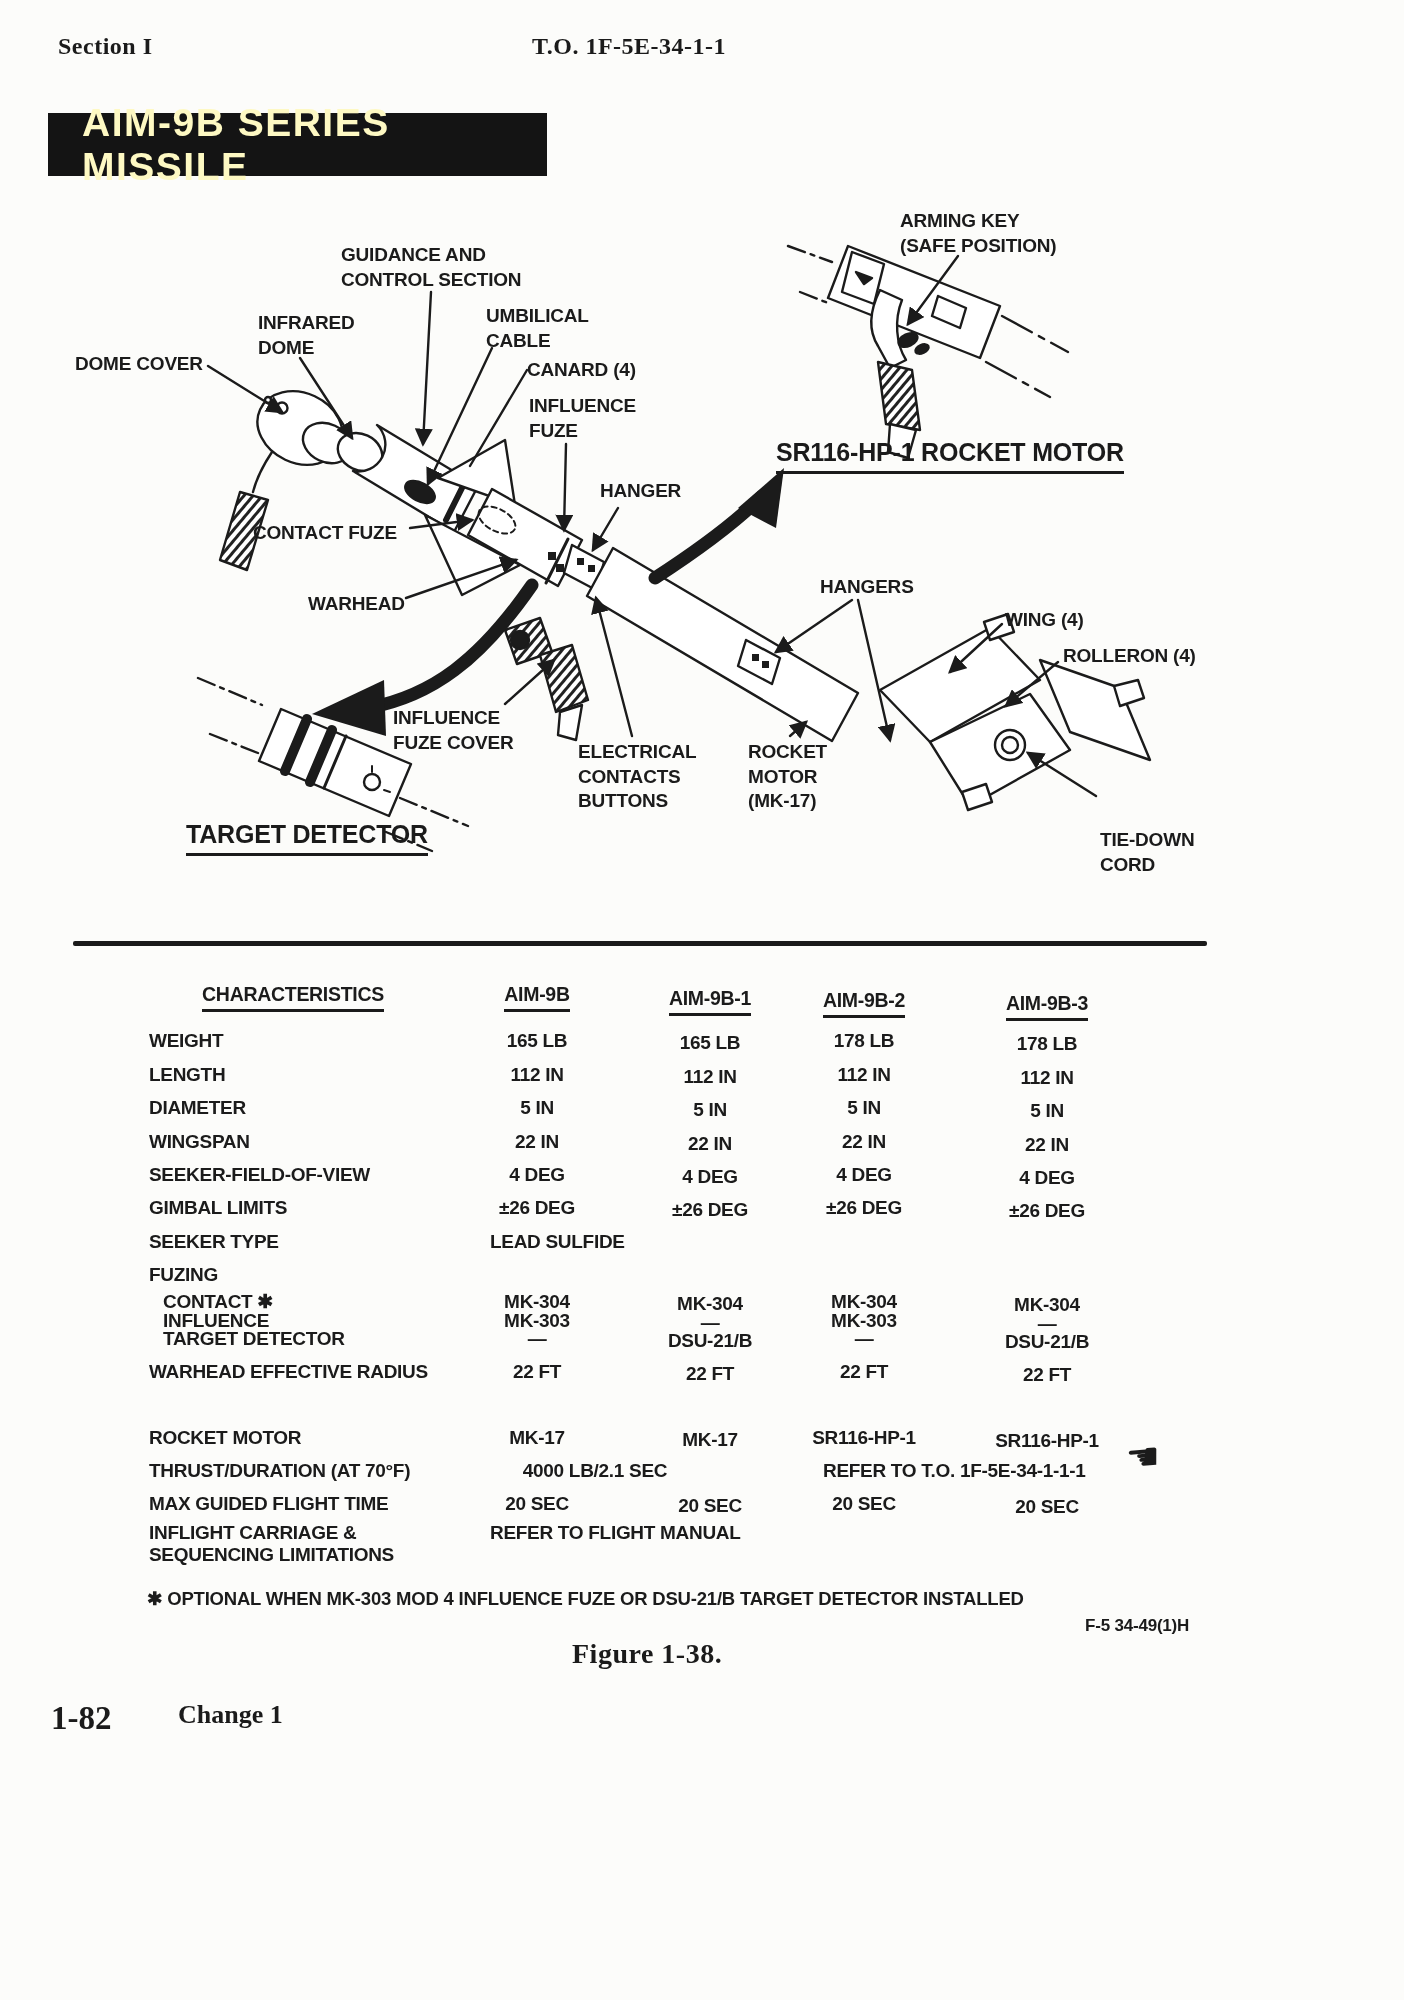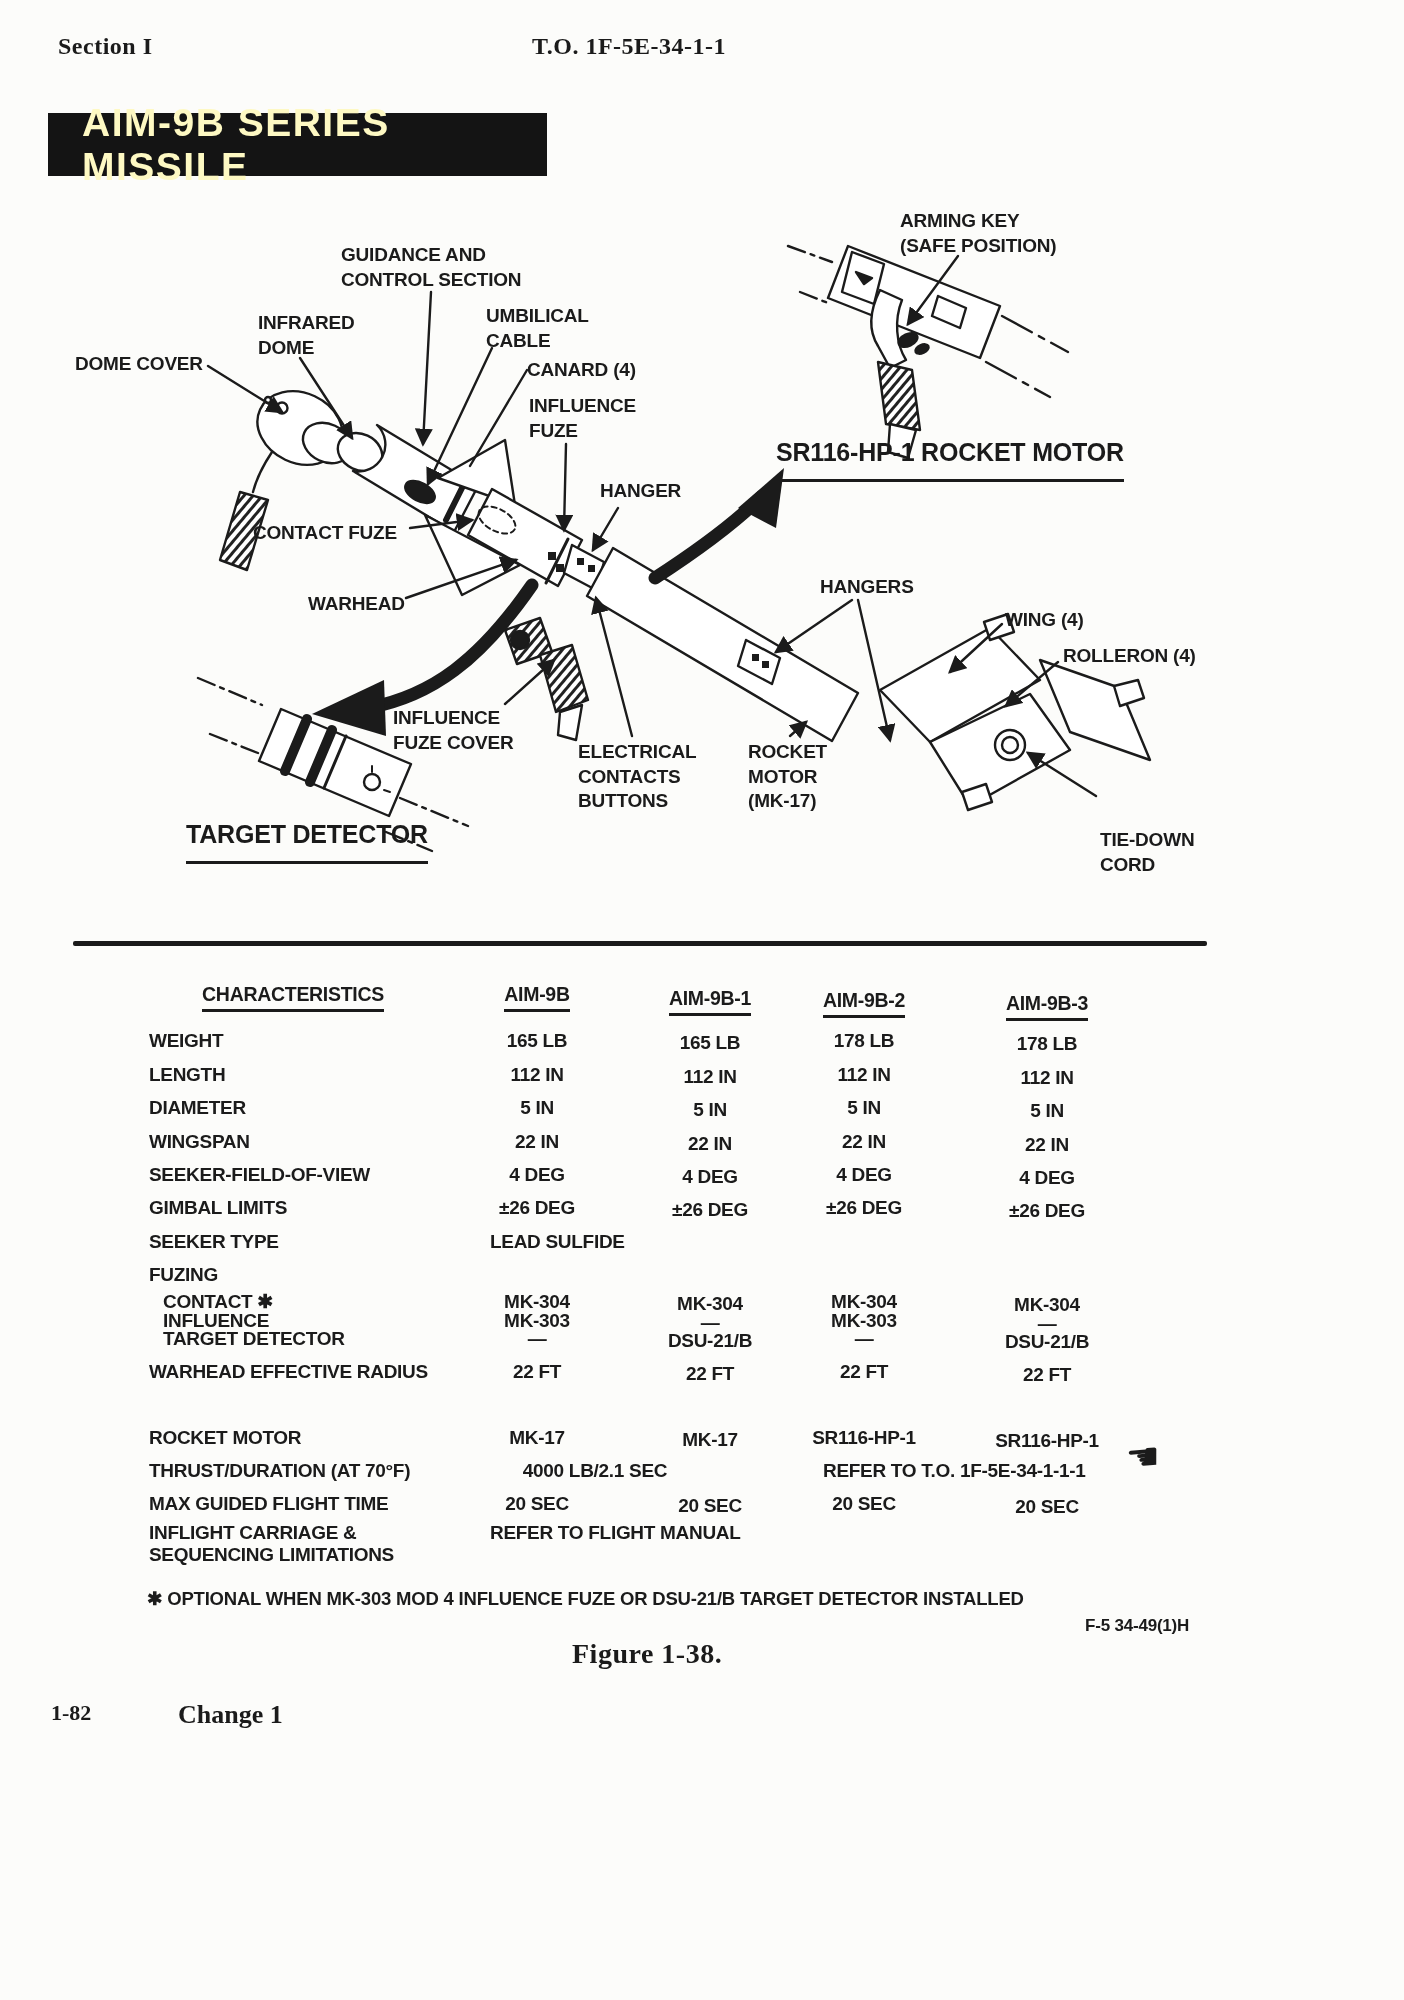--- a/index.html
+++ b/index.html
@@ -10,21 +10,21 @@
   
   .hdr-section{left:58px;top:33px;font-size:24px;font-weight:600;letter-spacing:.5px;}
   .hdr-to{left:532px;top:33px;font-size:24px;font-weight:600;letter-spacing:.5px;}
   .title-bar{left:48px;top:113px;width:499px;height:63px;background:#141414;display:flex;
              align-items:center;padding-left:34px;box-sizing:border-box;}
   .title-bar span{color:#fef9c3;font-size:39px;font-weight:700;letter-spacing:1.5px;}
   
   .dlabel{position:absolute;font-size:19px;font-weight:700;letter-spacing:-.2px;line-height:1.3;
           white-space:pre-line;z-index:2;}
   .dcap{position:absolute;font-weight:700;letter-spacing:-.2px;border-bottom:3px solid #1b1b1b;
-        padding-bottom:12px;z-index:2;}
+        padding-bottom:4px;z-index:2;}
   .cap-sr116{left:776px;top:438px;font-size:25px;}
   .cap-td{left:186px;top:820px;font-size:25px;}
   .art{position:absolute;left:0;top:0;z-index:1;}
   
   .rule{left:73px;top:941px;width:1134px;height:5px;background:#1a1a1a;border-radius:2px;}
   .trow{position:absolute;left:0;width:1404px;height:30px;}
   .lbl{position:absolute;left:149px;top:0;font-size:19px;font-weight:700;letter-spacing:-.3px;
        white-space:pre-line;line-height:1.18;}
   .ind{left:163px;}
   .val{position:absolute;top:0;width:170px;text-align:center;font-size:19px;font-weight:700;letter-spacing:-.3px;}
@@ -33,21 +33,21 @@
   .half1{position:absolute;left:430px;top:0;width:330px;text-align:center;font-size:19px;font-weight:700;letter-spacing:-.3px;}
   .half2{position:absolute;left:823px;top:0;font-size:19px;font-weight:700;letter-spacing:-.3px;}
   .hc{position:absolute;top:0;width:170px;text-align:center;font-size:19.5px;font-weight:700;letter-spacing:-.3px;}
   .hc0{left:188px;width:210px;}
   .us{border-bottom:3px solid #1b1b1b;padding-bottom:4px;}
   .hand{position:absolute;left:1126px;top:1438px;font-size:38px;line-height:1;transform:rotate(-5deg);z-index:2;}
   .footnote{left:147px;top:1588px;font-size:18.5px;font-weight:700;letter-spacing:-.2px;}
   
   .figref{left:1085px;top:1616px;font-size:17px;font-weight:700;letter-spacing:-.2px;}
   .figcap{left:572px;top:1638px;font-size:28px;font-weight:700;letter-spacing:.5px;}
-  .pgnum{left:51px;top:1700px;font-size:22px;font-weight:600;}
+  .pgnum{left:51px;top:1700px;font-size:33px;font-weight:600;}
   .chg{left:178px;top:1700px;font-size:26px;font-weight:600;}
 </style>
 </head>
 <body>
 
 <div class="page">
 
   <div class="abs ser hdr-section">Section I</div>
   <div class="abs ser hdr-to">T.O. 1F-5E-34-1-1</div>
   <div class="abs title-bar">

